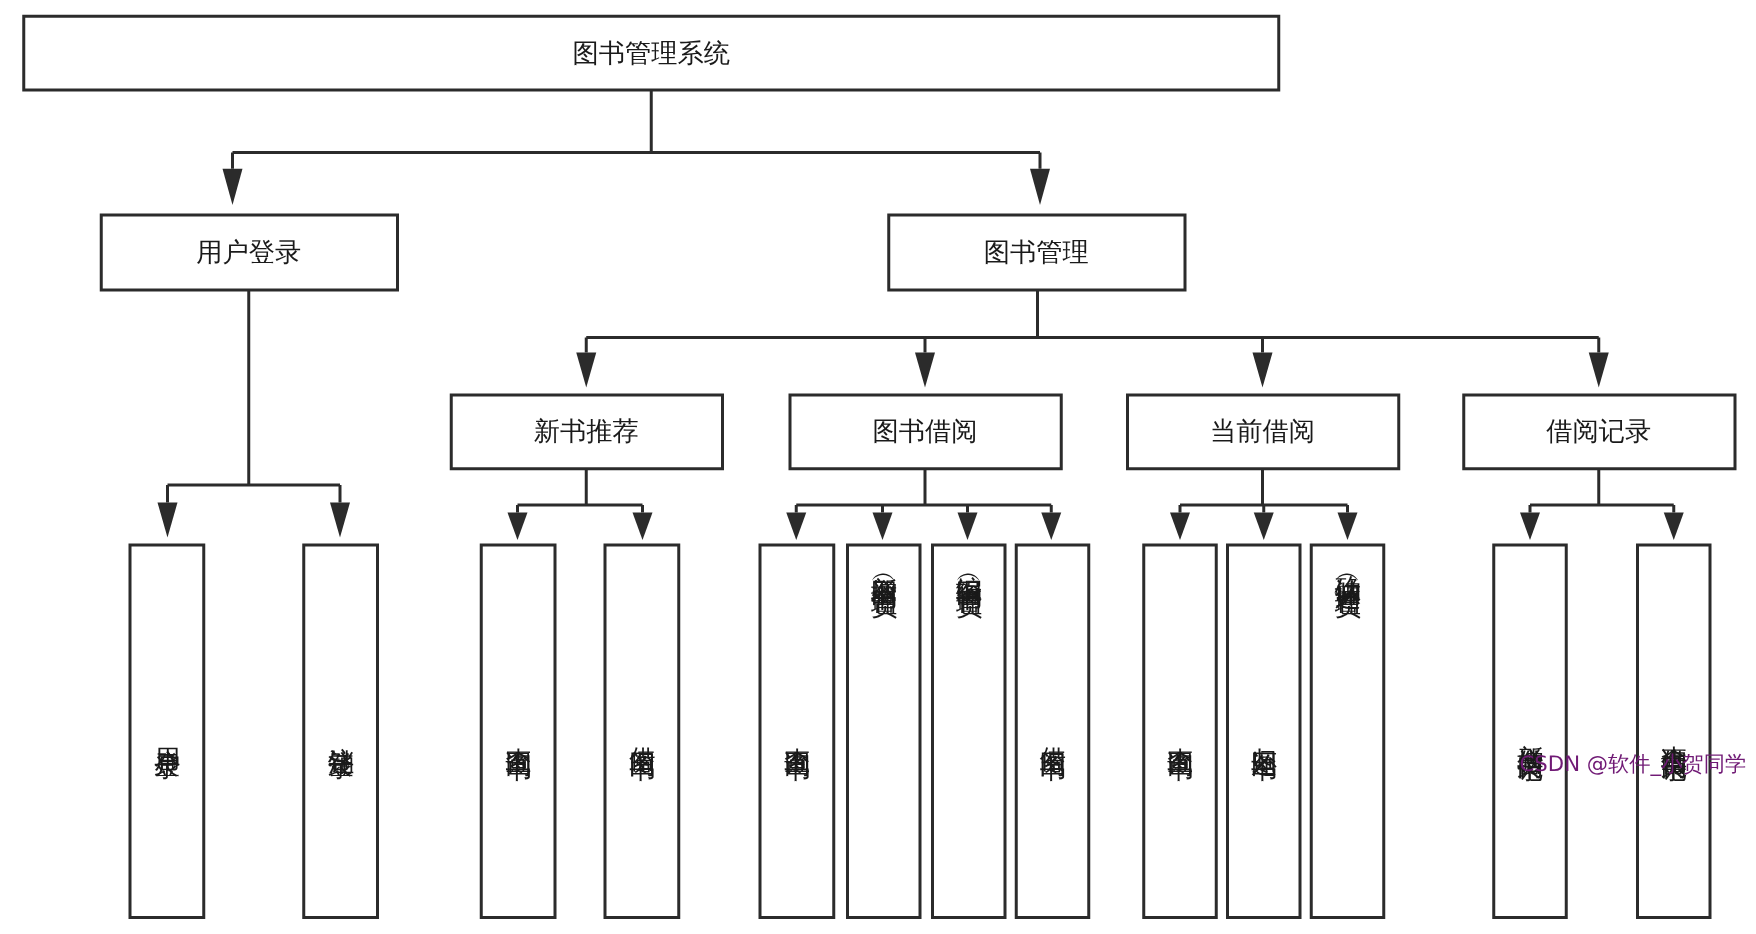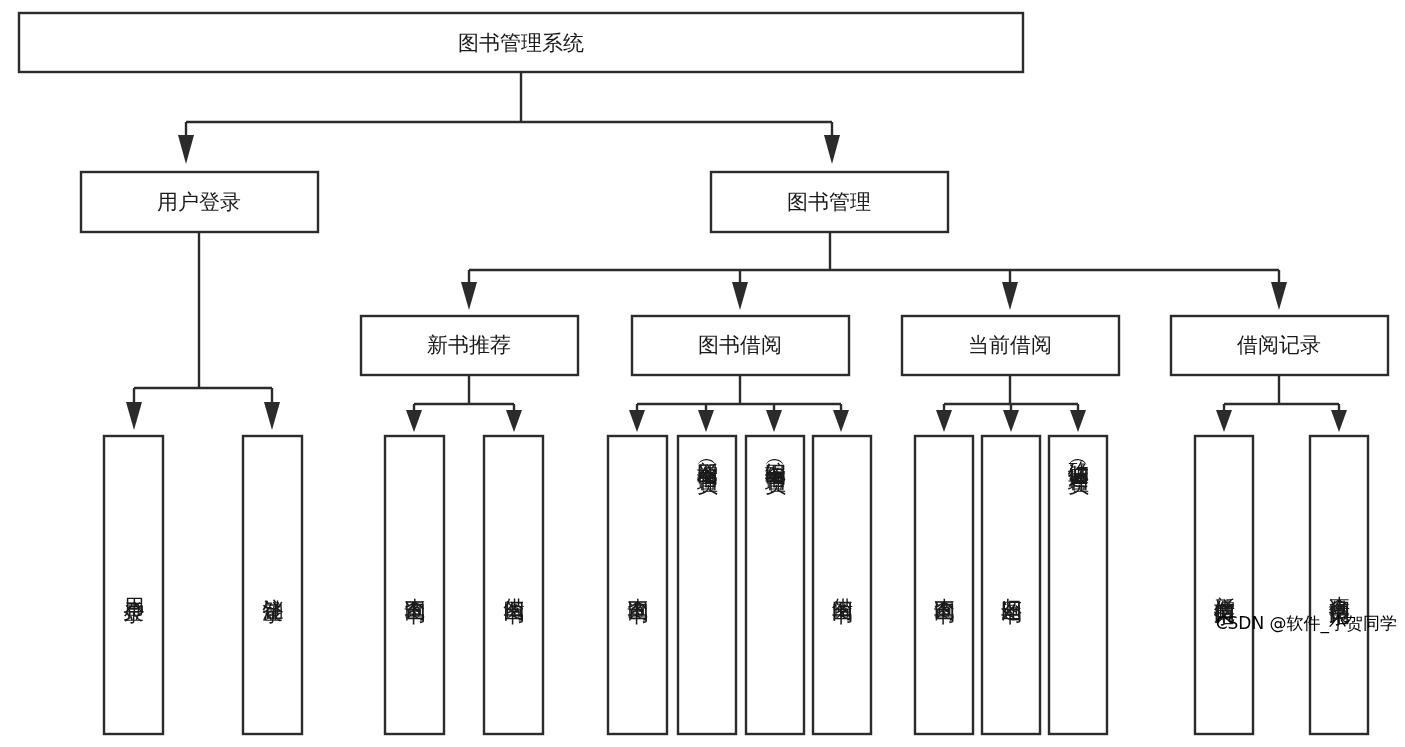--- a/index.html
+++ b/index.html
@@ -62,24 +62,24 @@
     font-family: "DejaVu Sans", "Liberation Sans", sans-serif;
     font-size: 21px;
     line-height: 1.18;
     color: #1a1a1a;
     letter-spacing: 2px;
     white-space: nowrap;
   }
   .watermark {
     position: absolute;
     right: 8px;
-    bottom: 4px;
+    bottom: 16px;
     font-family: "DejaVu Sans", "Liberation Sans", sans-serif;
     font-size: 17px;
-    color: #000000;
+    color: #701a75;
     white-space: nowrap;
     pointer-events: none;
   }
 </style>
 </head>
 <body>
 
 <div id="diagram-root">
 
   <svg class="flow" viewBox="0 0 1405 747" xmlns="http://www.w3.org/2000/svg">

